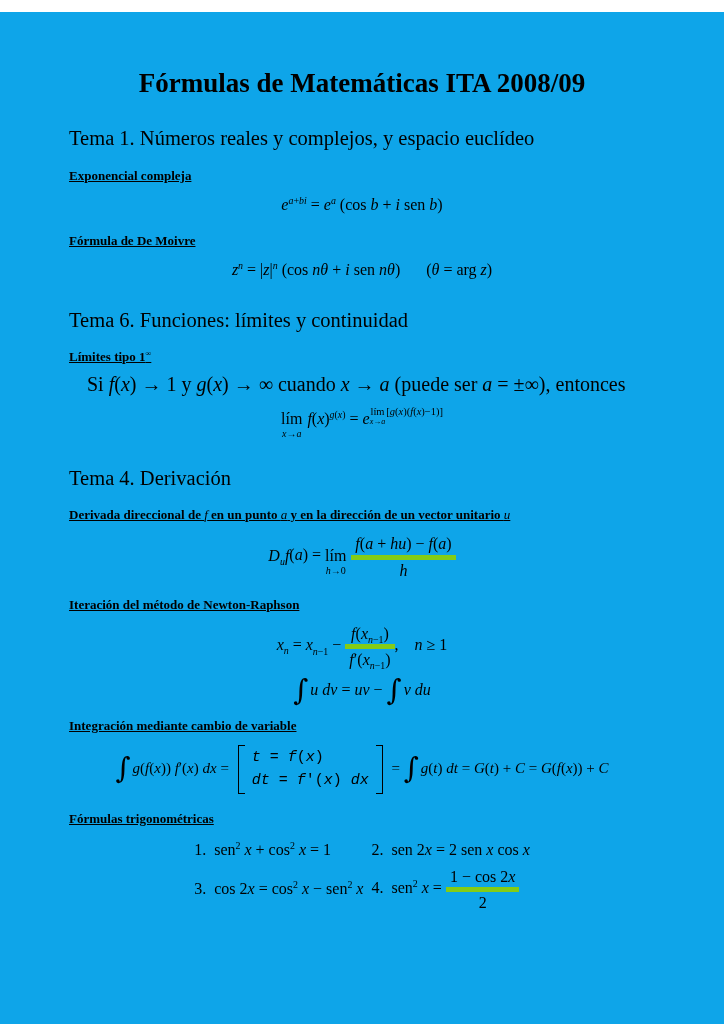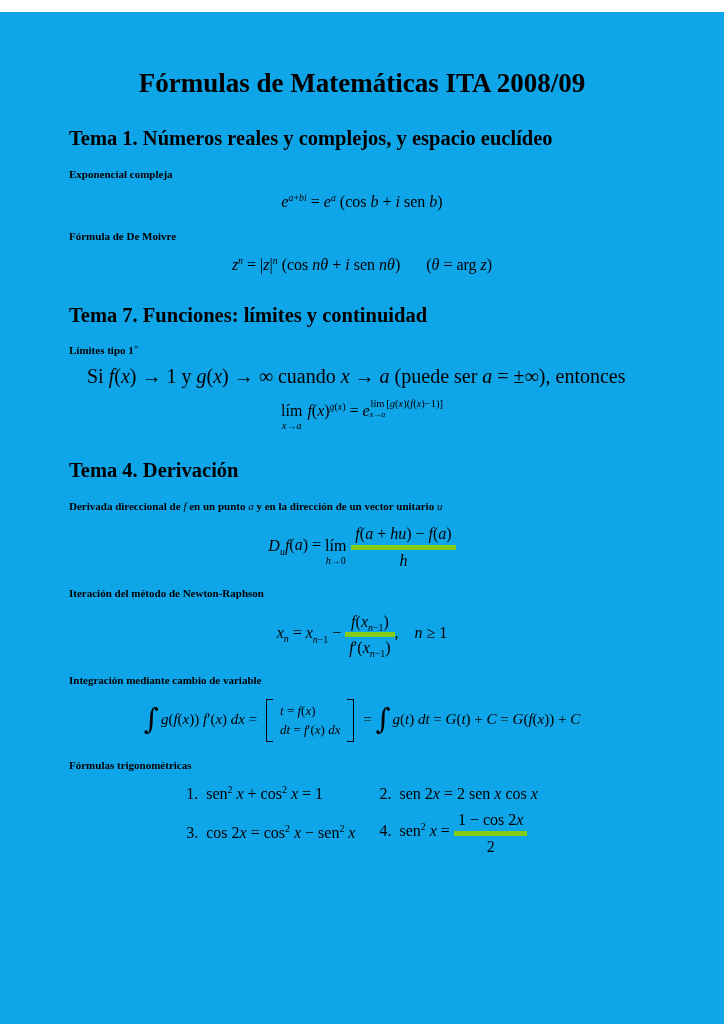--- a/index.html
+++ b/index.html
@@ -11,26 +11,26 @@
     box-sizing:border-box;
     padding:56px 69px 0;
     overflow:hidden;
     margin-top:12px;
   }
   h1.title {
     font-size:27px; font-weight:700; text-align:center;
     margin:0 0 22px; line-height:1.15; white-space:nowrap;
   }
   h2.tema {
-    font-size:20.5px; font-weight:700;
+    font-size:20.5px; font-weight:400;
     margin:27px 0 0; line-height:1.2; white-space:nowrap;
   }
   .lbl {
-    font-size:11px; font-weight:700;
-    margin:17px 0 0; line-height:1.25; white-space:nowrap;
+    font-size:13px; font-weight:700;
+    margin:17px 0 0; line-height:1.25; white-space:nowrap;text-decoration:underline;
   }
   .lbl i { font-weight:400; }
   .txt { font-size:20px; margin:7px 0 0; padding-left:18px; white-space:nowrap; }
   .txt2 { font-size:15.5px; margin:12px 0 0; white-space:nowrap; }
   .formula {
     font-size:16px; text-align:center;
     margin:11px 0 11px; white-space:nowrap; line-height:1.3;
   }
   .formula.f7 { font-size:15px; }
   sup { font-size:62%; line-height:0;text-align:center; }
@@ -51,50 +51,50 @@
   
   .intg {
     font-family:"DejaVu Serif",serif; font-style:normal;
     font-size:29px; line-height:0; display:inline-block;
     vertical-align:-5px; margin-right:2px;
   }
   
   .cases { display:inline-flex; align-items:stretch; vertical-align:middle; margin:0 5px; }
   .lbrk { width:6px; border:1.5px solid #000; border-right:0; margin-right:7px; }
   .rbrk { width:6px; border:1.5px solid #000; border-left:0; margin-left:7px; }
-  .cases .rows { display:flex; flex-direction:column; justify-content:space-between; text-align:left; font-size:13px; line-height:1.5; padding:2px 0; }
+  .cases .rows { display:flex; flex-direction:column; justify-content:space-between; text-align:left; font-size:15px; line-height:1.5; padding:2px 0;font-family:Liberation Mono, monospace; }
   
   .sp6 { display:inline-block; width:5px; }
   .g16 { display:inline-block; width:16px; }
   .g24 { display:inline-block; width:26px; }
   
   .trig {
     display:grid; grid-template-columns:max-content max-content;
     column-gap:24px; row-gap:7px;
     width:max-content; margin:13px auto 0;
-    font-size:16px; text-align:left; align-items:center; white-space:nowrap;
+    font-size:16px; text-align:left; align-items:center; white-space:nowrap;gap:8px;
   }
 </style>
 </head>
 <body>
 
 <div class="page">
 
   <h1 class="title">Fórmulas de Matemáticas ITA 2008/09</h1>
 
   <section>
     <h2 class="tema">Tema 1. Números reales y complejos, y espacio euclídeo</h2>
     <div class="lbl">Exponencial compleja</div>
     <div class="formula"><i>e</i><sup><i>a</i>+<i>bi</i></sup> = <i>e</i><sup><i>a</i></sup> (cos <i>b</i> + <i>i</i> sen <i>b</i>)</div>
     <div class="lbl">Fórmula de De Moivre</div>
     <div class="formula"><i>z</i><sup><i>n</i></sup> = |<i>z</i>|<sup><i>n</i></sup> (cos <i>nθ</i> + <i>i</i> sen <i>nθ</i>)<span class="g24"></span>(<i>θ</i> = arg <i>z</i>)</div>
   </section>
 
   <section>
-    <h2 class="tema">Tema 7. Funciones: límites y continuidad</h2>
+    <h2 class="tema">Tema 6. Funciones: límites y continuidad</h2>
     <div class="lbl">Límites tipo 1<sup>∞</sup></div>
     <div class="txt">Si <i>f</i>(<i>x</i>) → 1 y <i>g</i>(<i>x</i>) → ∞ cuando <i>x</i> → <i>a</i> (puede ser <i>a</i> = ±∞), entonces</div>
     <div class="formula"><span class="lim">
           <span class="t">lím</span>
           <span class="u"><i>x</i>→<i>a</i></span>
         </span><span class="sp6"></span><i>f</i>(<i>x</i>)<sup><i>g</i>(<i>x</i>)</sup> = <i>e</i><span class="explim"><span class="lim2">
             <span class="t">lím</span>
             <span class="u"><i>x</i>→<i>a</i></span>
           </span>[<i>g</i>(<i>x</i>)(<i>f</i>(<i>x</i>)−1)]</span></div>
   </section>
@@ -104,20 +104,21 @@
     <div class="lbl">Derivada direccional de <i>f</i> en un punto <i>a</i> y en la dirección de un vector unitario <i>u</i></div>
     <div class="formula"><i>D<sub>u</sub>f</i>(<i>a</i>) = <span class="lim">
           <span class="t">lím</span>
           <span class="u"><i>h</i>→0</span>
         </span><span class="sp6"></span><span class="fr"><span class="nu"><i>f</i>(<i>a</i> + <i>hu</i>) − <i>f</i>(<i>a</i>)</span><span class="de"><i>h</i></span></span></div>
     <div class="lbl">Iteración del método de Newton-Raphson</div>
     <div class="formula"><i>x<sub>n</sub></i> = <i>x</i><sub><i>n</i>−1</sub> − <span class="fr"><span class="nu"><i>f</i>(<i>x</i><sub><i>n</i>−1</sub>)</span><span class="de"><i>f</i>′(<i>x</i><sub><i>n</i>−1</sub>)</span></span>,<span class="g16"></span><i>n</i> ≥ 1</div>
   </section>
 
   <section>
+    <div class="formula"><span class="intg">∫</span><i>u</i> <i>dv</i> = <i>uv</i> − <span class="intg">∫</span><i>v</i> <i>du</i></div>
     <div class="lbl">Integración mediante cambio de variable</div>
     <div class="formula f7"><span class="intg">∫</span><i>g</i>(<i>f</i>(<i>x</i>)) <i>f</i>′(<i>x</i>) <i>dx</i> = <span class="cases">
           <span class="lbrk"></span>
           <span class="rows">
             <span><i>t</i> = <i>f</i>(<i>x</i>)</span>
             <span><i>dt</i> = <i>f</i>′(<i>x</i>) <i>dx</i></span>
           </span>
           <span class="rbrk"></span>
         </span> = <span class="intg">∫</span><i>g</i>(<i>t</i>) <i>dt</i> = <i>G</i>(<i>t</i>) + <i>C</i> = <i>G</i>(<i>f</i>(<i>x</i>)) + <i>C</i></div>
     <div class="lbl">Fórmulas trigonométricas</div>

